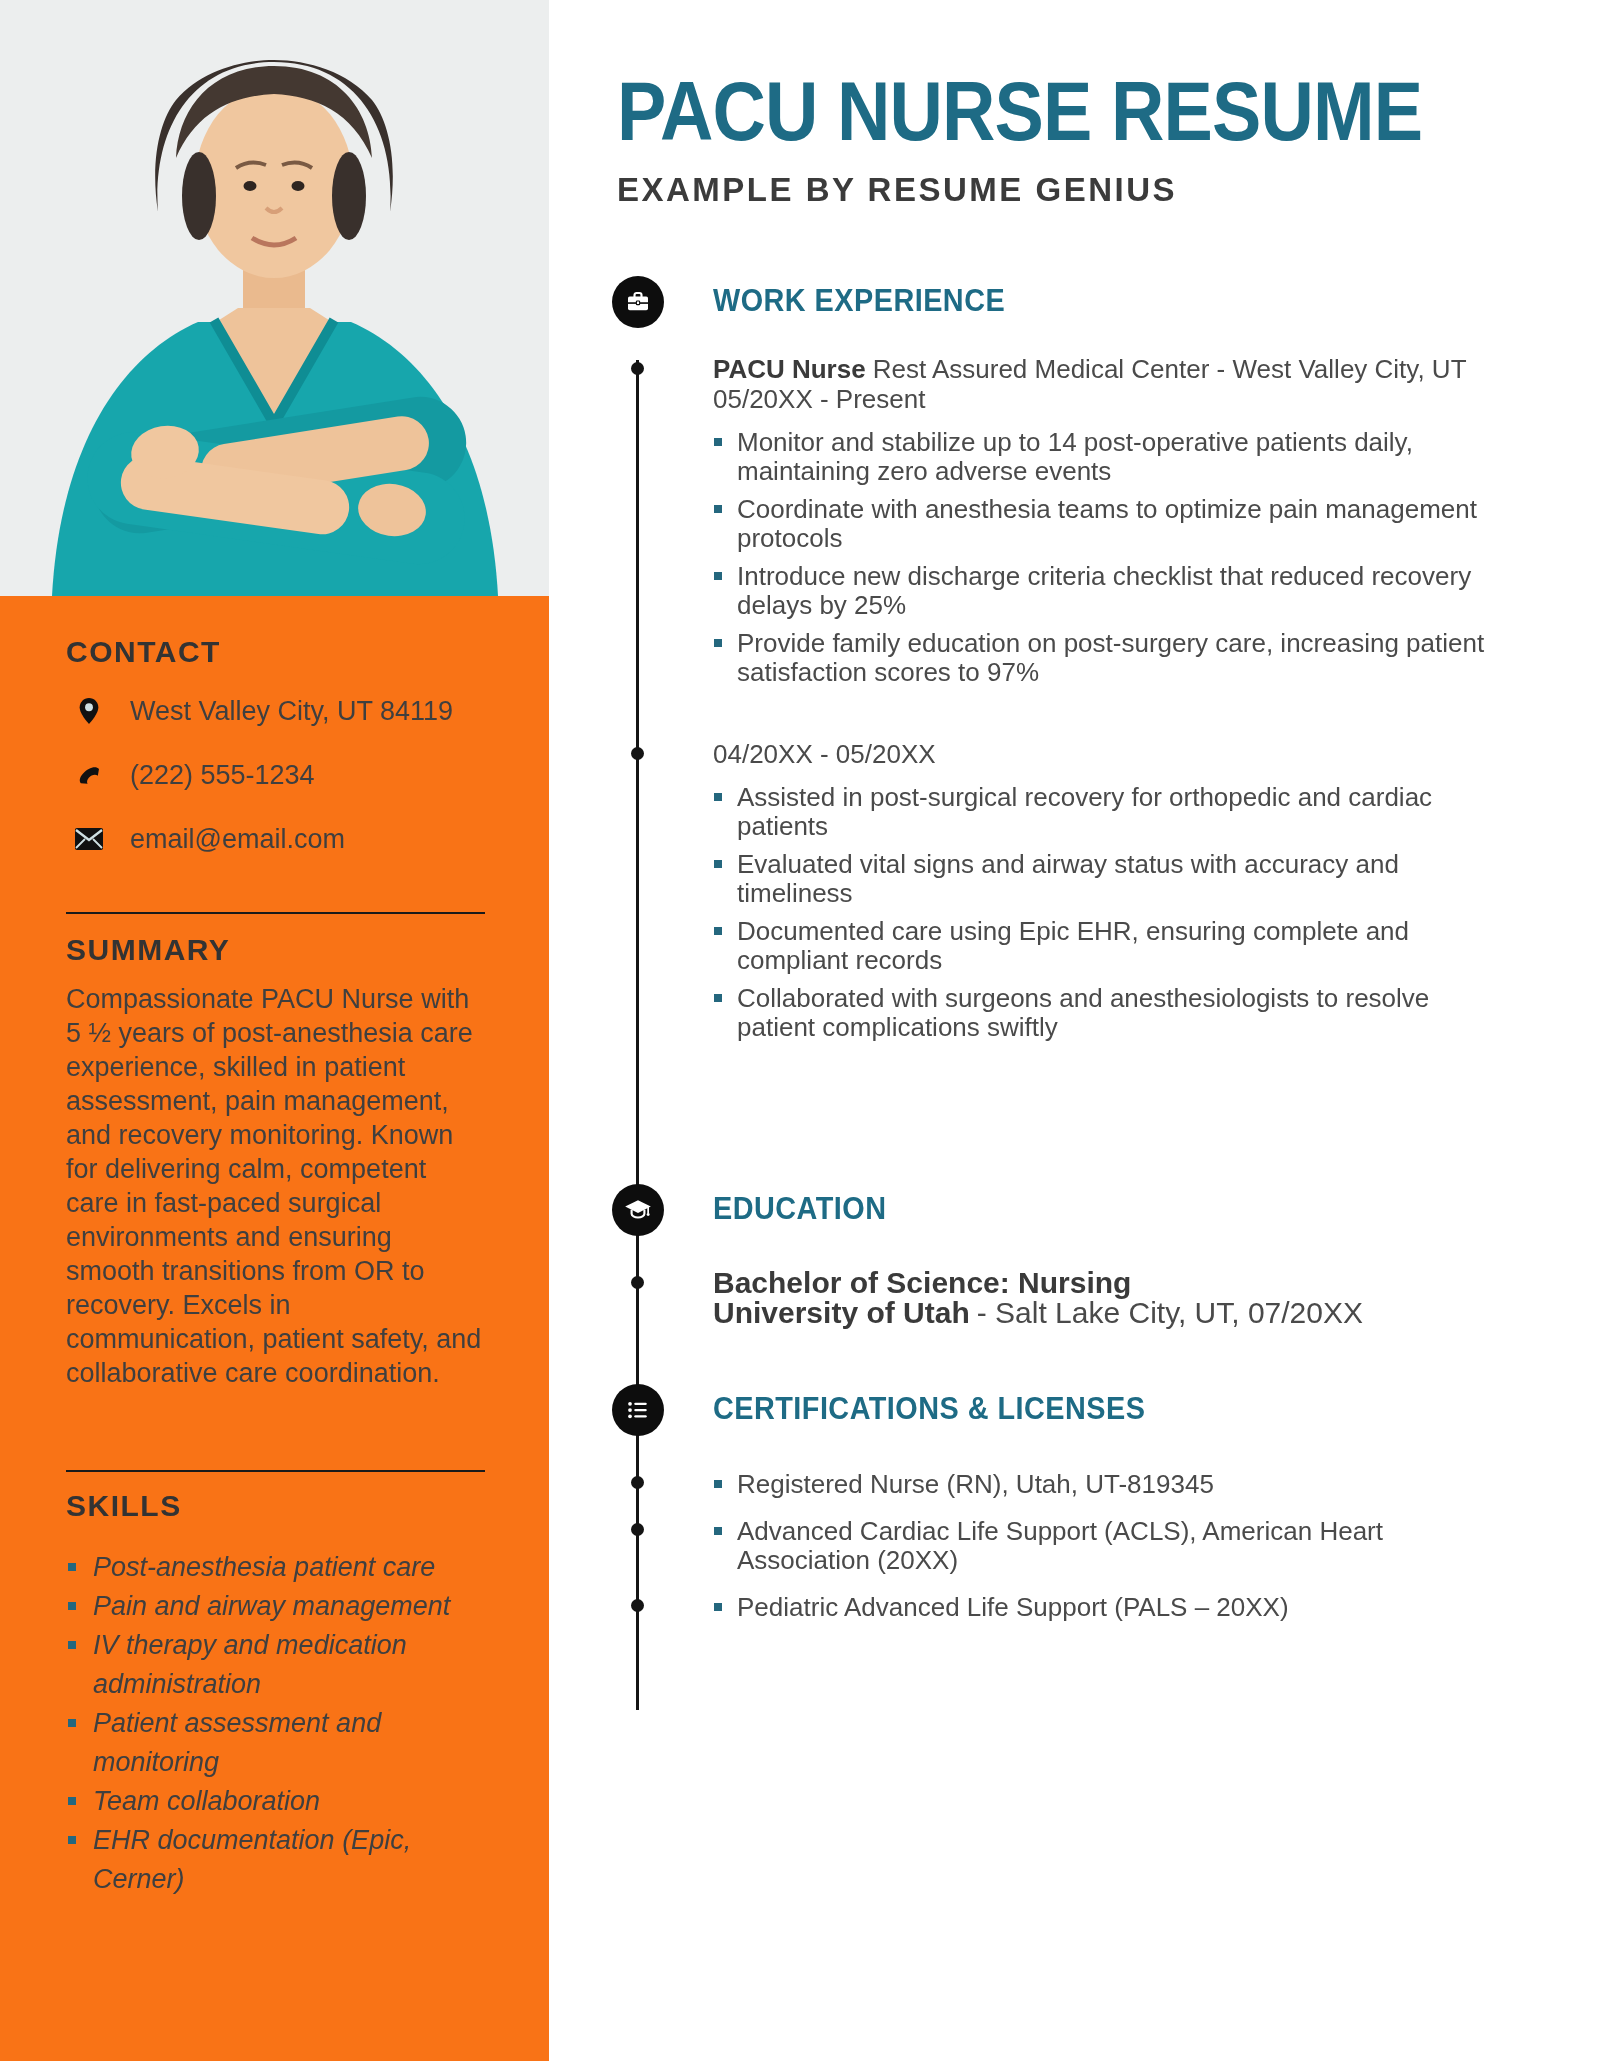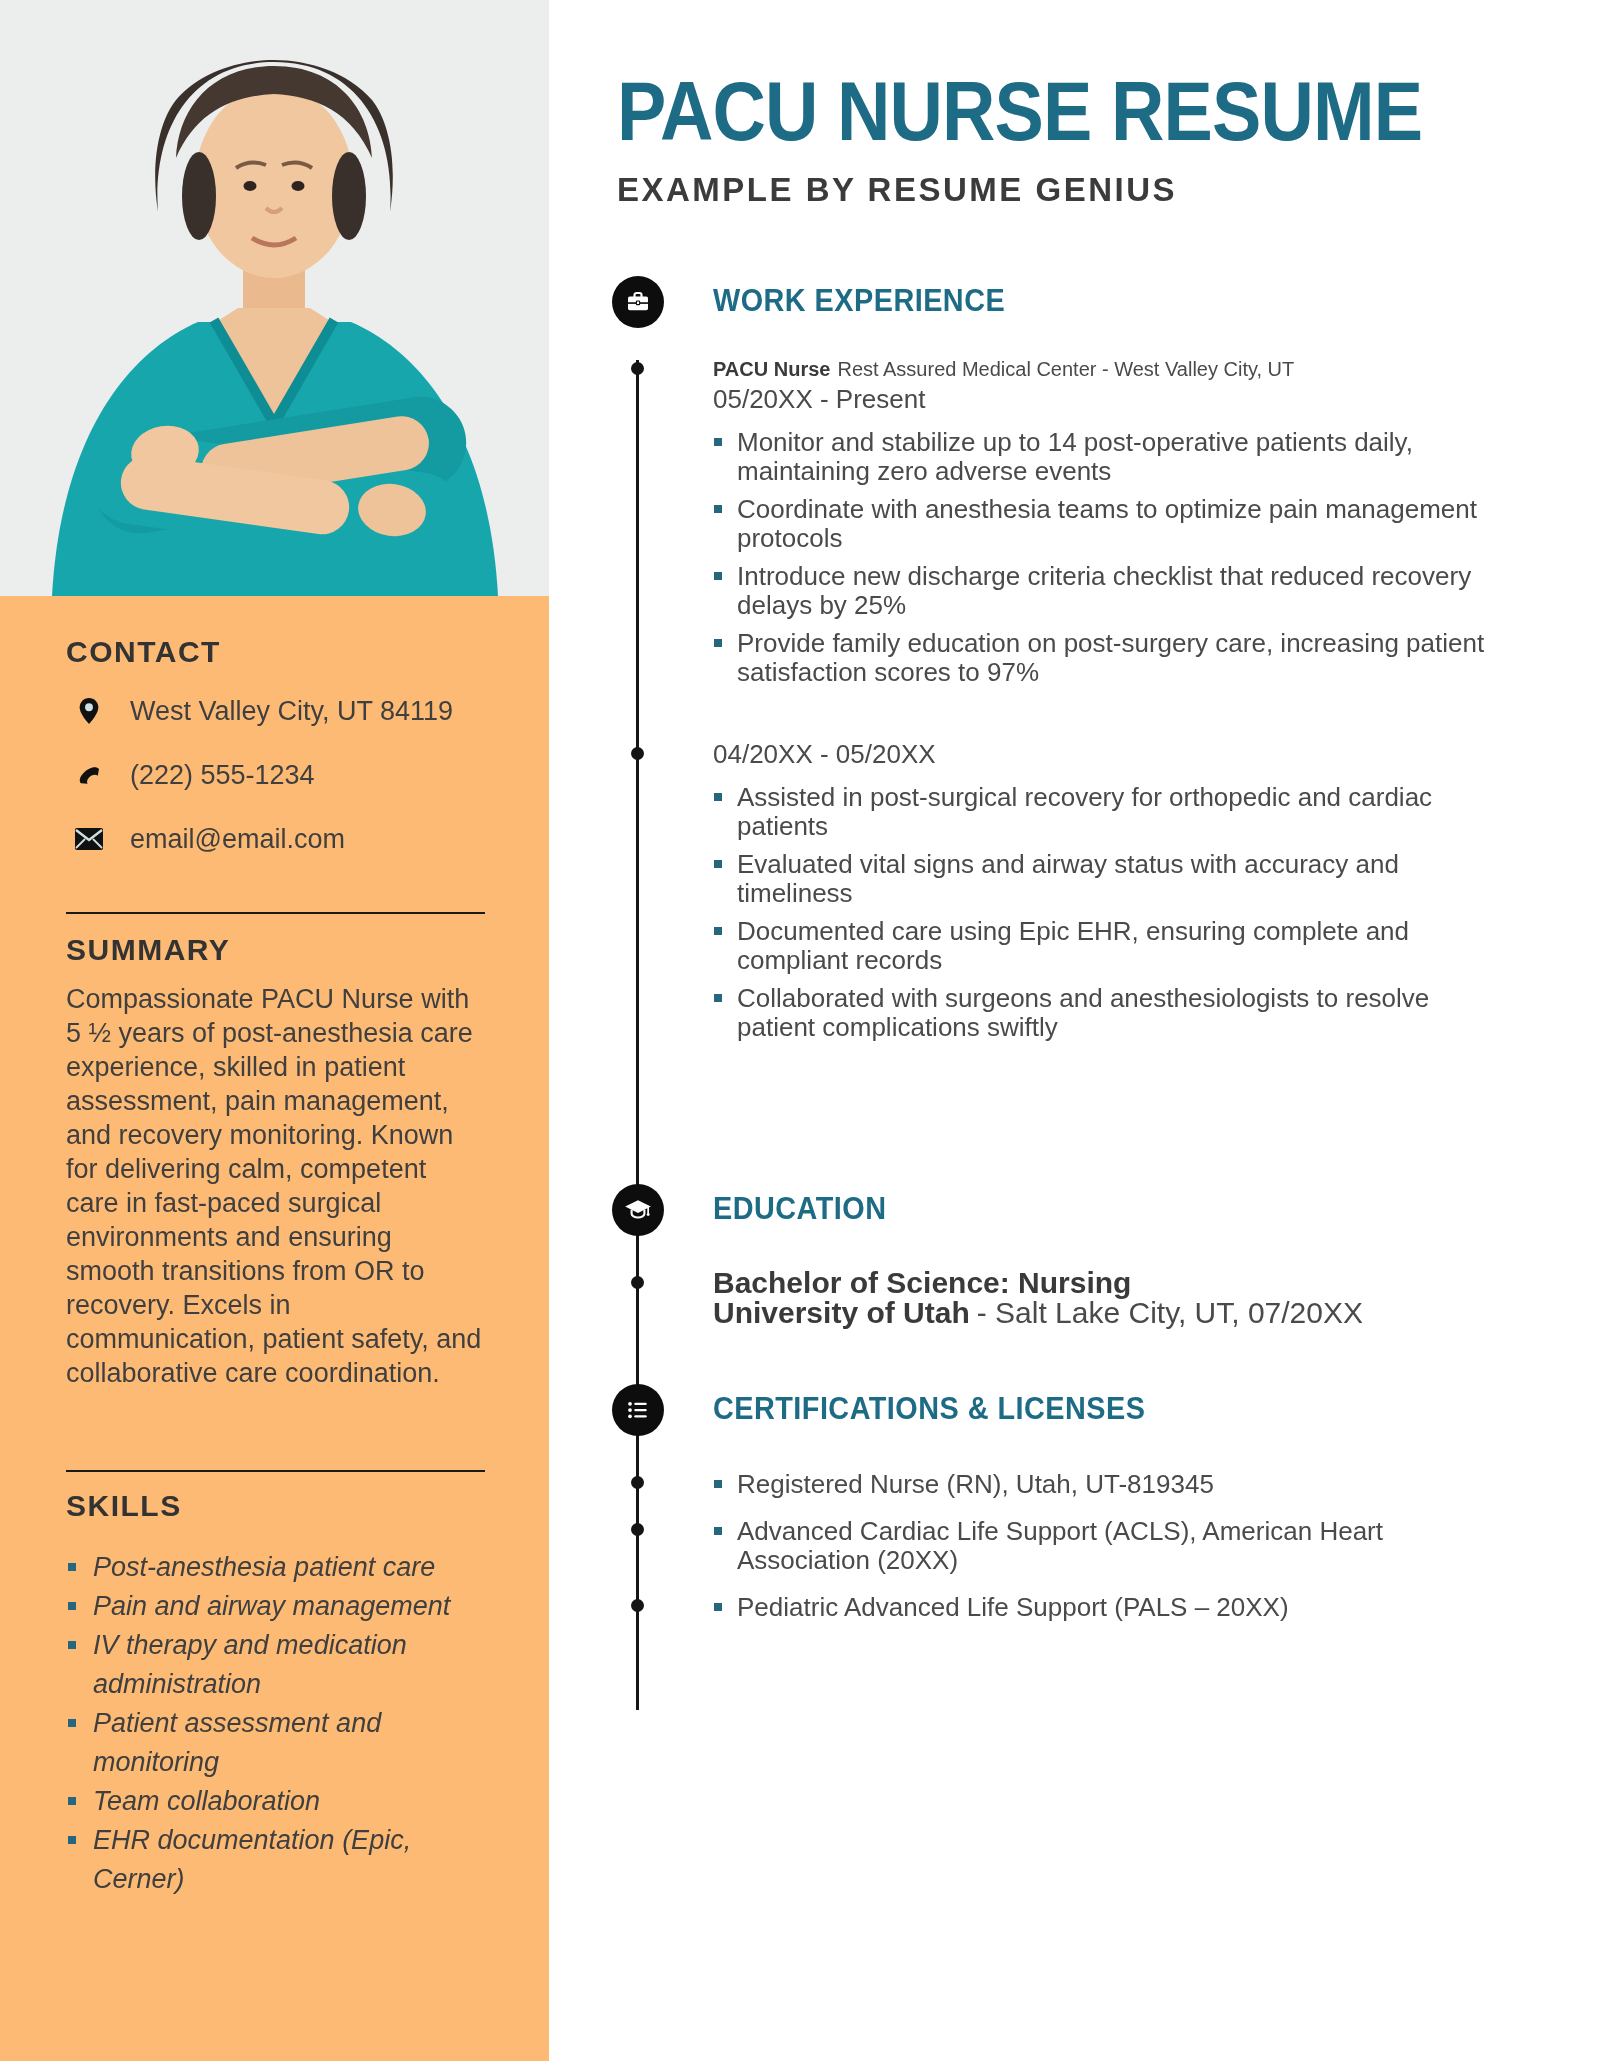--- a/index.html
+++ b/index.html
@@ -1,20 +1,20 @@
 <!DOCTYPE html>
 <html><head>
 <meta charset="utf-8">
 <style>
   html,body{margin:0;padding:0;background:#ffffff;}
   body{font-family:"Liberation Sans","DejaVu Sans",sans-serif;color:#464646;}
   .page{position:relative;width:1600px;height:2071px;background:#fff;overflow:hidden;}
 
   
-  .sidebar{position:absolute;left:0;top:0;width:549px;height:2061px;background:#fdba74;}
+  .sidebar{position:absolute;left:0;top:0;width:549px;height:2061px;background:#f97316;}
   .photo{width:549px;height:596px;background:#eceeee;overflow:hidden;}
   .photo svg{display:block;}
   .side-inner{padding:0 64px 0 66px;}
   .side-heading{font-size:30px;font-weight:bold;color:#333;letter-spacing:1.5px;line-height:36px;}
   .contact-head{margin-top:38px;}
   .contact-list{margin-top:24px;}
   .contact-row{display:flex;align-items:center;margin-bottom:30px;min-height:34px;}
   .contact-row .cicon{width:30px;height:30px;flex:0 0 30px;margin-left:8px;margin-right:26px;display:flex;align-items:center;justify-content:center;}
   .contact-row .ctext{font-size:27px;color:#3f3f3f;line-height:33px;}
   .side-divider{border:none;border-top:2.5px solid #1a1a1a;margin:56px 0 0 0;}
@@ -38,21 +38,21 @@
   .sec-work{margin-top:72px;}
   .sec-edu{margin-top:148px;}
   .sec-cert{margin-top:62px;}
   .sec-header{position:relative;}
   .sec-icon{position:absolute;left:-101px;top:-6px;width:52px;height:52px;background:#0d0d0d;border-radius:50%;display:flex;align-items:center;justify-content:center;}
   .sec-title{font-size:31px;font-weight:bold;color:#1e6b85;letter-spacing:0.5px;line-height:38px;transform:scaleX(0.93);transform-origin:left center;white-space:nowrap;}
 
   .entry{position:relative;margin-top:34px;}
   .entry-2{margin-top:52px;}
   .entry-dot::before{content:"";position:absolute;left:-82px;top:8px;width:13px;height:13px;background:#141414;border-radius:50%;}
-  .job-head{font-size:20px;line-height:30px;color:#4a4a4a;}
+  .job-head{font-size:26px;line-height:30px;color:#4a4a4a;}
   .job-title{font-weight:bold;color:#3a3a3a;}
   .job-company{margin-left:7px;}
   .job-dates{font-size:26px;line-height:30px;color:#4a4a4a;}
 
   .blist{list-style:none;margin:14px 0 0 0;padding:0;font-size:26px;color:#4a4a4a;}
   .blist li{position:relative;padding-left:24px;line-height:29px;margin-bottom:9px;}
   .blist li::before{content:"";position:absolute;left:1px;top:10px;width:8px;height:8px;background:#24677e;}
 
   .edu-entry{margin-top:40px;}
   .edu-line{font-size:30px;line-height:30px;color:#4a4a4a;}

